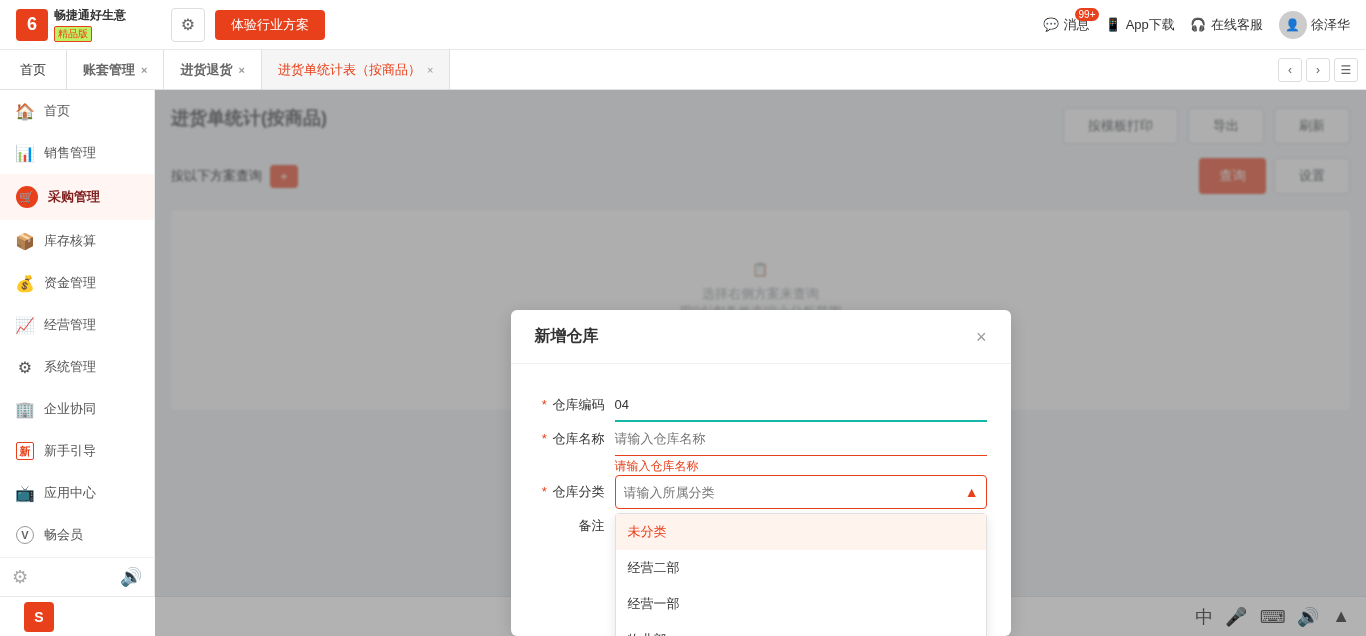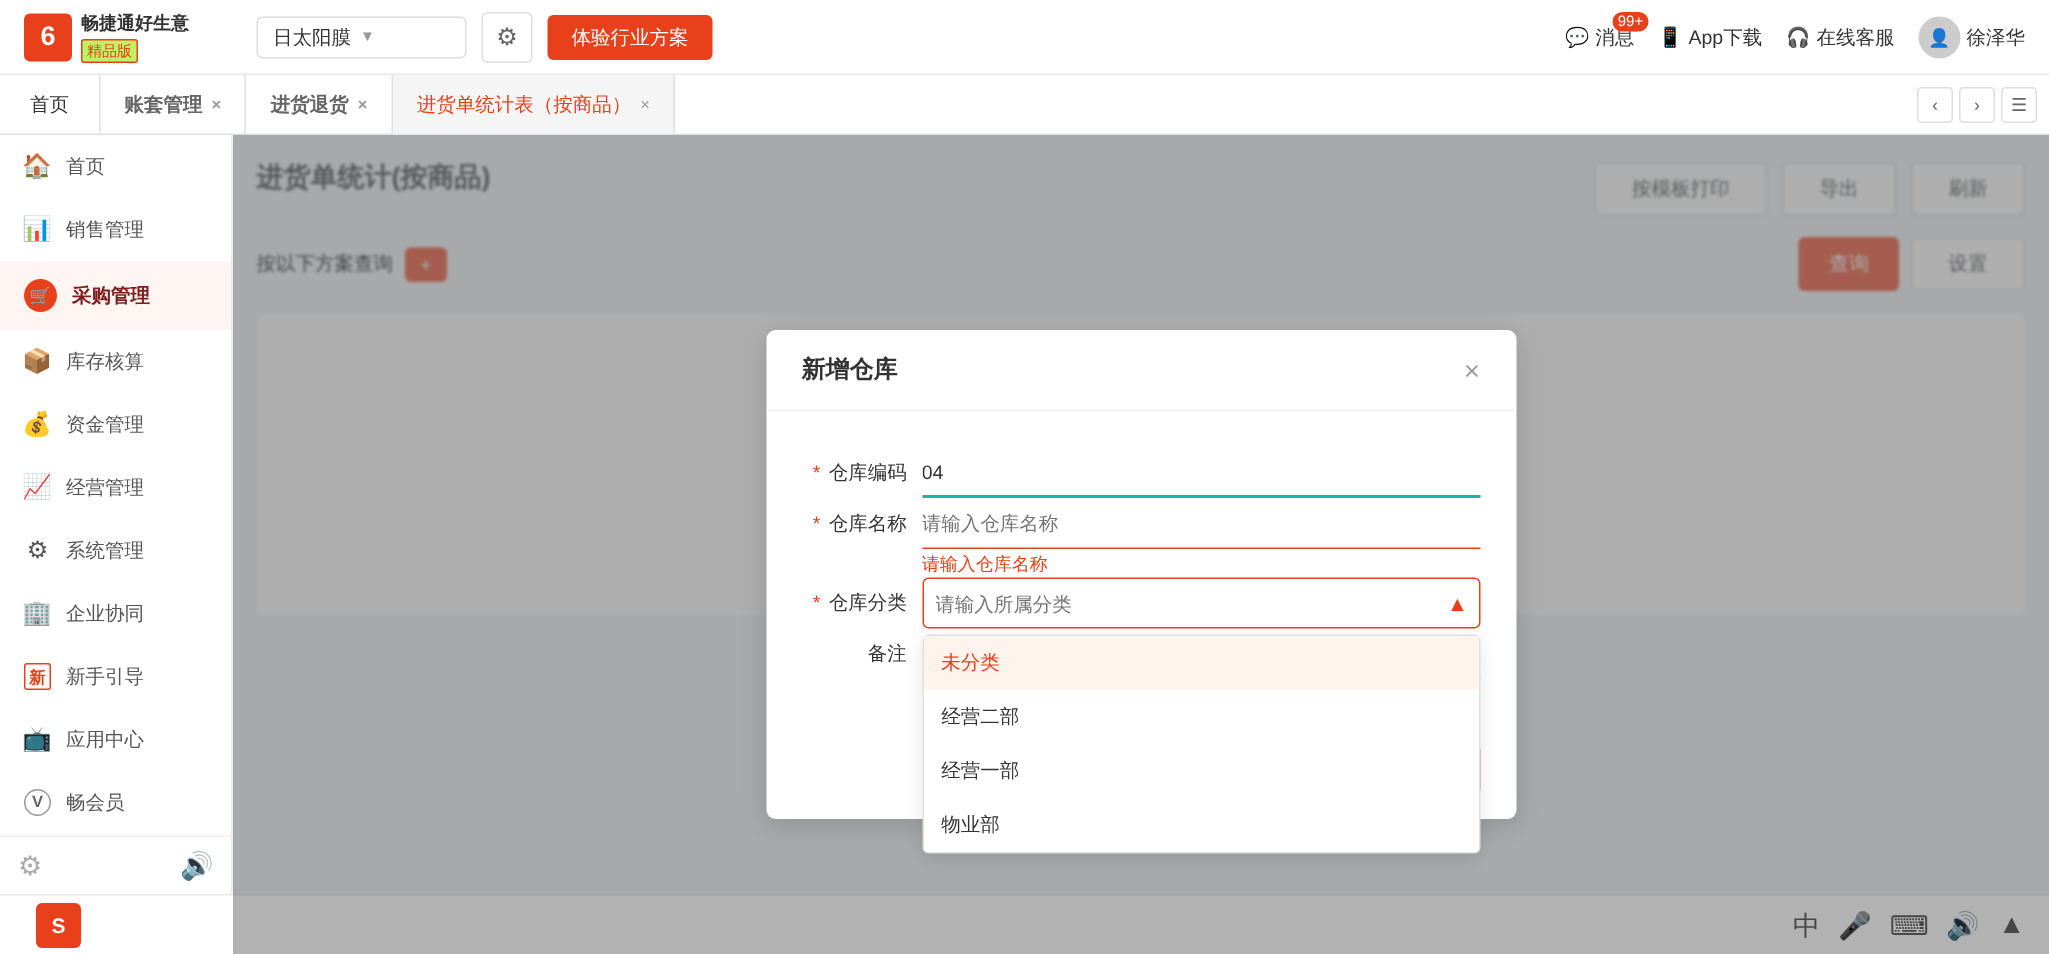--- a/index.html
+++ b/index.html
@@ -219,21 +219,21 @@
     
     .modal-overlay {
       position: fixed;
       top: 90px;
       left: 155px;
       right: 0;
       bottom: 0;
       background: rgba(0,0,0,0.3);
       z-index: 100;
       display: flex;
-      align-items: center;
+      align-items: flex-end;
       justify-content: center;
       padding-top: 40px;
     }
 
     
     .modal {
       background: #fff;
       border-radius: 6px;
       width: 500px;
       box-shadow: 0 4px 20px rgba(0,0,0,0.15);
@@ -435,24 +435,20 @@
     <div class="logo-icon">
       <span>6</span>
     </div>
     <div>
       <div style="font-size:12px;font-weight:600;color:#333;">畅捷通好生意</div>
       <div class="logo-sub">精品版</div>
     </div>
   </div>
 
   <div class="header-mid">
-    <div class="store-selector">
-      <span>日太阳膜</span>
-      <span class="arrow">▼</span>
-    </div>
     <div class="gear-btn">
       <span>⚙</span>
     </div>
     <button class="trial-btn">体验行业方案</button>
   </div>
 
   <div class="header-right">
     <div class="header-right-item">
       <span>💬</span>
       <span>消息</span>

